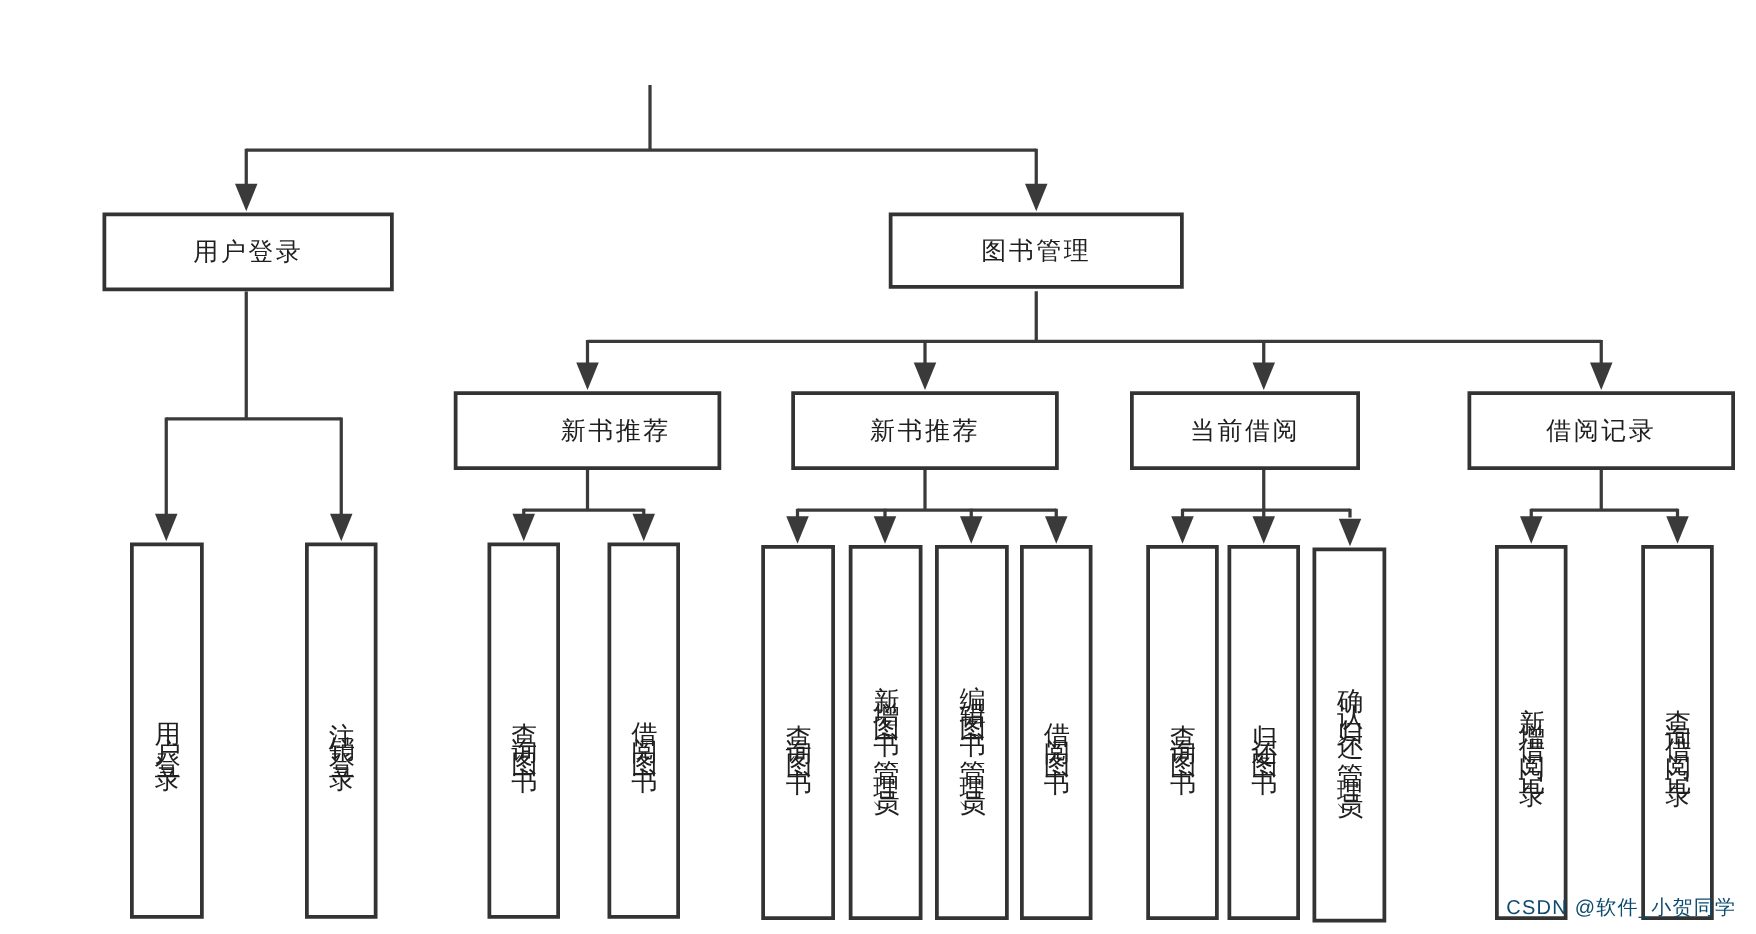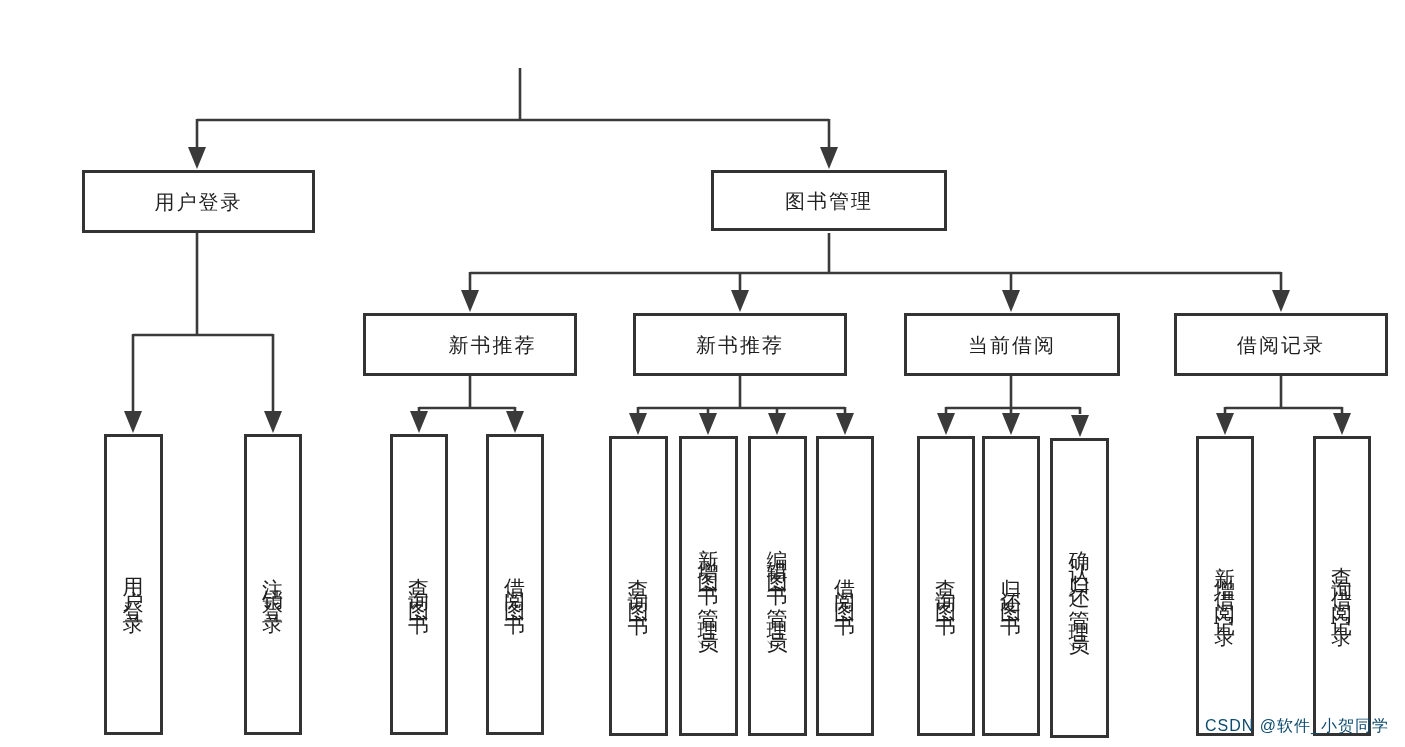--- a/index.html
+++ b/index.html
@@ -125,21 +125,21 @@
 
 
   <div class="box" style="left:82px; top:170px; width:233px; height:63px;">用户登录</div>
   <div class="box" style="left:711px; top:170px; width:236px; height:61px;">图书管理</div>
 
   <div class="box v" style="left:104px; top:434px; width:59px; height:301px;">用户登录</div>
   <div class="box v" style="left:244px; top:434px; width:58px; height:301px;">注销登录</div>
 
   <div class="box" style="left:363px; top:313px; width:214px; height:63px;padding-left:45px;">新书推荐</div>
   <div class="box" style="left:633px; top:313px; width:214px; height:63px;">新书推荐</div>
-  <div class="box" style="left:904px; top:313px; width:216px; height:63px;">当前借阅</div>
+  <div class="box" style="left:904px; top:313px; width:184px; height:63px;">当前借阅</div>
   <div class="box" style="left:1174px; top:313px; width:214px; height:63px;">借阅记录</div>
 
   <div class="box v" style="left:390px; top:434px; width:58px; height:301px;">查询图书</div>
   <div class="box v" style="left:486px; top:434px; width:58px; height:301px;">借阅图书</div>
 
   <div class="box v" style="left:609px; top:436px; width:59px; height:300px;">查询图书</div>
   <div class="box v" style="left:679px; top:436px; width:59px; height:300px;">新增图书（管理员）</div>
   <div class="box v" style="left:748px; top:436px; width:59px; height:300px;">编辑图书（管理员）</div>
   <div class="box v" style="left:816px; top:436px; width:58px; height:300px;">借阅图书</div>
 

